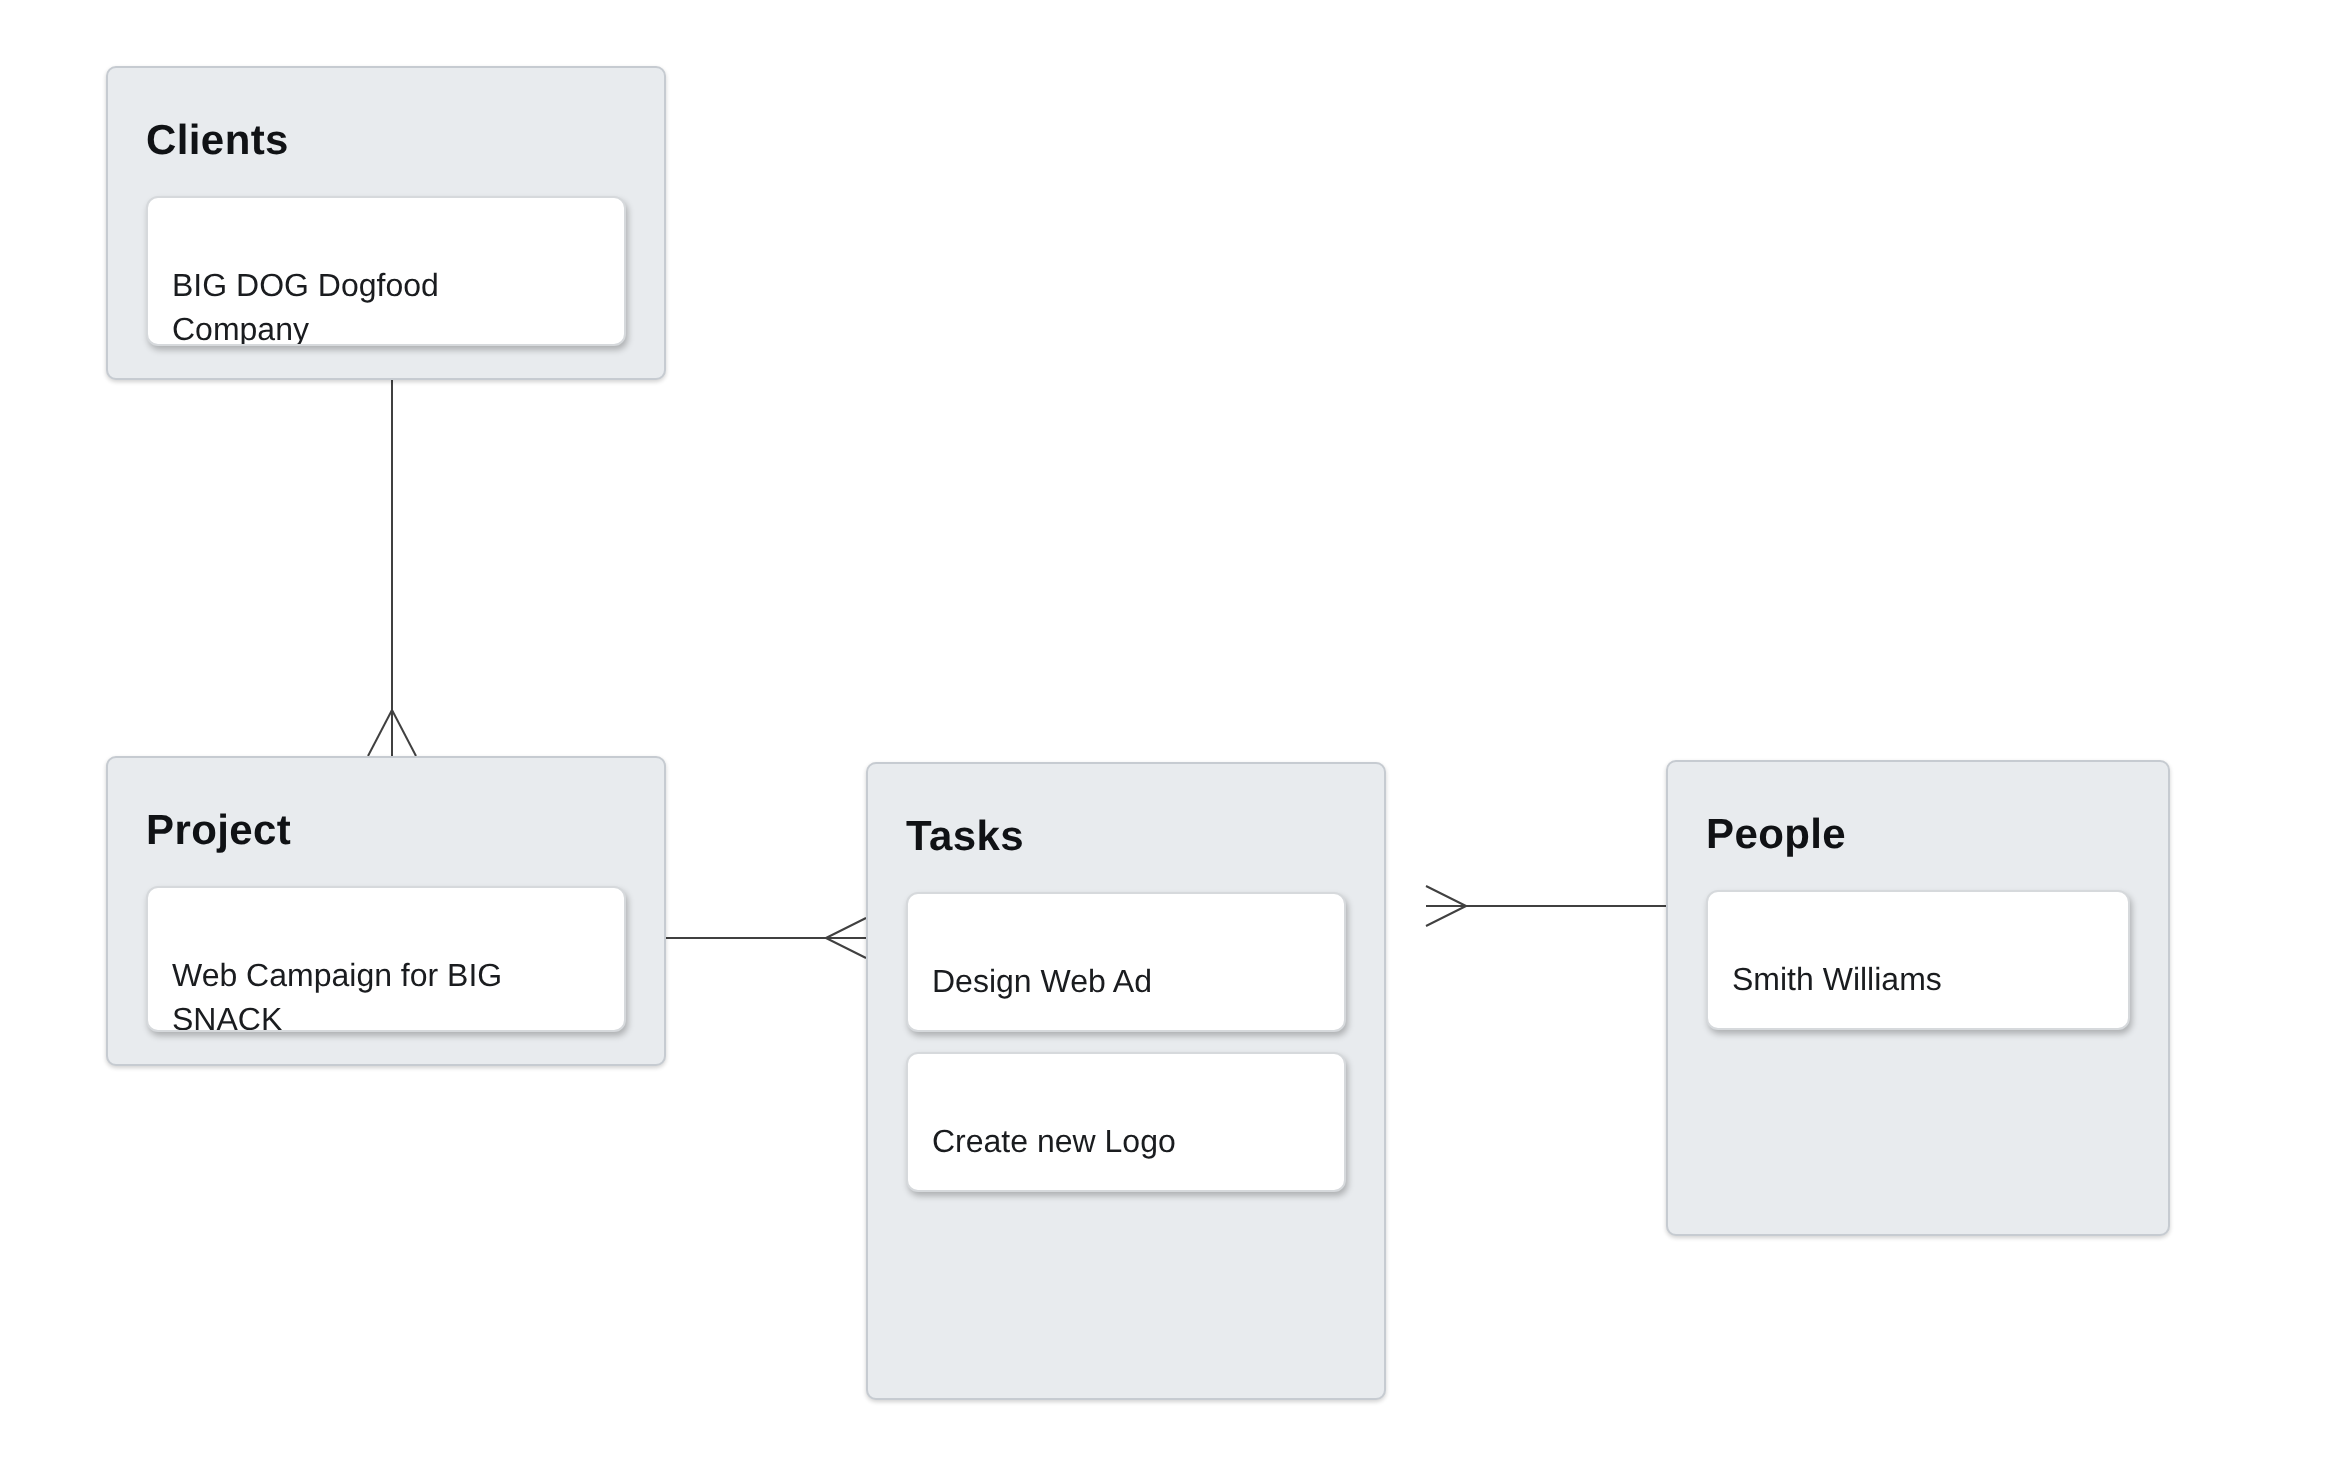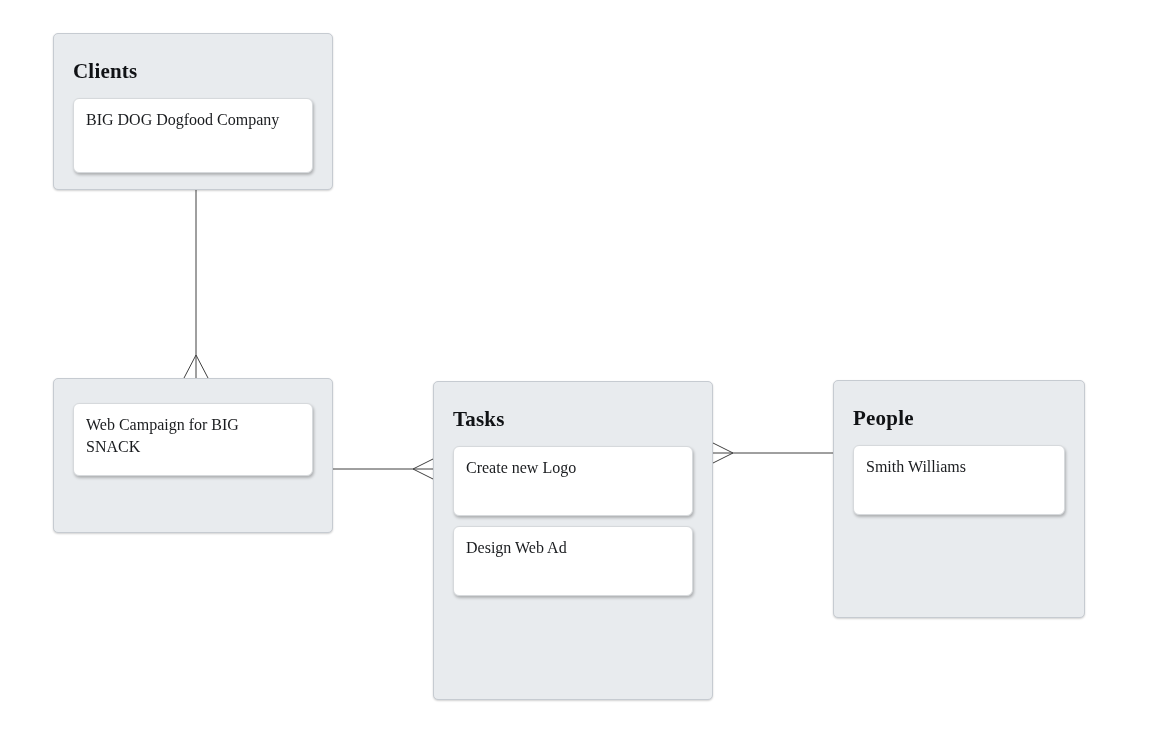--- a/index.html
+++ b/index.html
@@ -7,21 +7,20 @@
     padding: 0;
     background: #ffffff;
     font-family: "Liberation Sans", "DejaVu Sans", sans-serif;
   }
   #canvas {
     position: relative;
     width: 1166px;
     height: 734px;
     background: var(--canvas-bg, #ffffff);
     overflow: hidden;
-    font-family: Liberation Serif, serif;
   }
   #connector-layer {
     position: absolute;
     left: 0;
     top: 0;
     width: 1166px;
     height: 734px;
     pointer-events: none;
   }
   .entity {
@@ -47,21 +46,21 @@
     border: 1px solid var(--card-border, #d6d9dc);
     border-radius: 6px;
     box-shadow: 1px 2px 3px rgba(0,0,0,0.25);
     padding: 10px 12px;
     font-size: 16px;
     line-height: 22px;
     color: var(--text-color, #1a1c1f);
     overflow: hidden;
   }
   .card + .card { margin-top: 10px; }
-  .card span { display: block; max-width: 200px; }
+  .card span { display: block; max-width: 200px; margin-top: 24px; }
 </style>
 </head>
 <body>
 
 <div id="canvas">
   <svg id="connector-layer" width="1166" height="734" viewBox="0 0 1166 734" xmlns="http://www.w3.org/2000/svg">
       <g>
         <line x1="196" y1="190" x2="196" y2="378" stroke="#404040" stroke-width="1"></line>
         <line x1="196" y1="355" x2="184" y2="378" stroke="#404040" stroke-width="1"></line>
         <line x1="196" y1="355" x2="208" y2="378" stroke="#404040" stroke-width="1"></line>
@@ -77,31 +76,32 @@
         <line x1="733" y1="453" x2="713" y2="463" stroke="#404040" stroke-width="1"></line>
       </g>
     </svg>
 <div class="entity" style="left: 53px; top: 33px; width: 280px; height: 157px;">
       <div class="entity-title">Clients</div>
       <div class="card" style="height: 75px;">
         <span>BIG DOG Dogfood Company</span>
       </div>
     </div>
     <div class="entity" style="left: 53px; top: 378px; width: 280px; height: 155px;">
+      <div class="entity-title">Project</div>
       <div class="card" style="height: 73px;">
         <span>Web Campaign for BIG SNACK</span>
       </div>
     </div>
-    <div class="entity" style="left: 433px; top: 381px; width: 280px; height: 319px;">
+    <div class="entity" style="left: 433px; top: 381px; width: 260px; height: 319px;">
       <div class="entity-title">Tasks</div>
       <div class="card" style="height: 70px;">
-        <span>Create new Logo</span>
+        <span>Design Web Ad</span>
       </div>
       <div class="card" style="height: 70px;">
-        <span>Design Web Ad</span>
+        <span>Create new Logo</span>
       </div>
     </div>
     <div class="entity" style="left: 833px; top: 380px; width: 252px; height: 238px;">
       <div class="entity-title">People</div>
       <div class="card" style="height: 70px;">
         <span>Smith Williams</span>
       </div>
     </div>
   </div>
 

